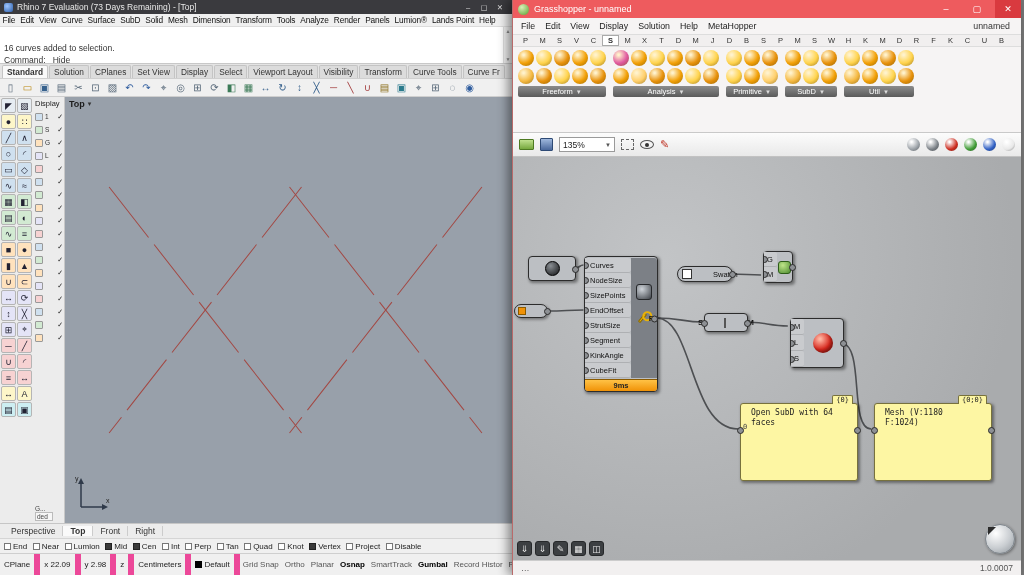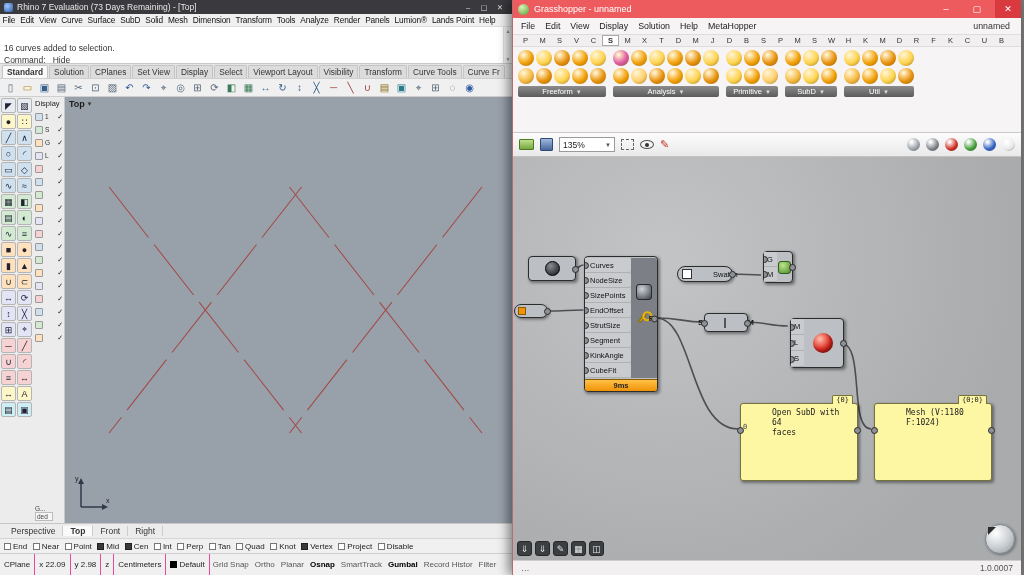--- a/index.html
+++ b/index.html
@@ -44,21 +44,21 @@
   svg.vp-curves{position:absolute;inset:0;width:100%;height:100%;}
   .vp-axis{position:absolute;left:8px;bottom:10px;}
   .r-vtabs{height:15px;background:#ececec;border-top:1px solid #c6c6c6;display:flex;align-items:center;font-size:8.5px;padding-left:4px;flex:none;}
   .r-vtab{padding:0 7px;border-right:1px solid #ccc;color:#333;}
   .r-vtab.selected{font-weight:bold;background:#fafafa;}
   .r-osnap{height:15px;background:#f0f0f0;border-top:1px solid #d5d5d5;display:flex;align-items:center;font-size:8px;padding-left:4px;gap:5.5px;color:#222;flex:none;overflow:hidden;}
   .osnap-item{display:flex;align-items:center;gap:2px;white-space:nowrap;}
   .cb{width:7px;height:7px;border:1px solid #777;background:#fff;display:inline-block;flex:none;}
   .osnap-item.checked .cb{background:#3a3a3a;border-color:#222;}
   .r-status{height:22px;background:#f0f0f0;border-top:1px solid #cfcfcf;display:flex;align-items:center;font-size:8px;color:#222;overflow:hidden;white-space:nowrap;flex:none;}
-  .st-field{padding:0 4px;border-right:1px solid #ec4899;display:flex;align-items:center;gap:2px;height:100%;}
+  .st-field{padding:0 4px;border-right:6px solid #ec4899;display:flex;align-items:center;gap:2px;height:100%;}
   .layer-swatch{width:7px;height:7px;background:#000;display:inline-block;flex:none;}
   .st-toggles{display:flex;}
   .st{padding:0 3px;color:#555;}
   .st.bold{font-weight:bold;color:#000;}
 
   
   .gh{width:509px;height:575px;display:flex;flex-direction:column;background:#f5f3f3;position:relative;box-shadow:-4px 0 10px rgba(0,0,0,.45);border-left:1px solid #b96a6a;z-index:5;}
   .g-titlebar{height:18px;background:#ee5b5e;display:flex;align-items:center;color:#fff;font-size:9px;padding-left:5px;gap:5px;flex:none;}
   .g-appicon{width:11px;height:11px;border-radius:50%;background:radial-gradient(circle at 35% 30%,#d9f2b8,#5a9e2f);flex:none;}
   .g-title{flex:1;}
@@ -114,21 +114,21 @@
   .mini-label{font-size:8px;font-weight:bold;color:#111;padding:0 3px;}
   .gm-ico{width:13px;height:13px;border-radius:3px;background:radial-gradient(circle at 35% 30%,#bfe58a,#4d8c2f);border:1px solid #2d5c18;}
   .sm-ico{width:10px;height:10px;background:#f4f4f4;border:1px solid #555;}
   .ball-red{width:20px;height:20px;border-radius:50%;background:radial-gradient(circle at 35% 30%,#ffb3a0 5%,#d6281e 55%,#6e0b08 125%);box-shadow:inset -2px -2px 3px rgba(0,0,0,.3);}
   .swatch-box{width:10px;height:10px;background:#fff;border:1px solid #333;flex:none;}
   .swatch-lbl{font-size:7.5px;color:#111;padding-left:3px;}
   .gh-panel{position:absolute;width:118px;height:78px;background:#fdf6a3;border:1px solid #77713d;border-radius:3px;box-shadow:1.5px 1.5px 3px rgba(0,0,0,.4);font-family:"DejaVu Sans Mono",monospace;font-size:8px;color:#222;z-index:1;}
   .gh-panel::before{content:"";position:absolute;left:-4px;top:23px;width:5px;height:5px;background:#8d9094;border:1px solid #2c2c2c;border-radius:50%;}
   .gh-panel::after{content:"";position:absolute;right:-4px;top:23px;width:5px;height:5px;background:#8d9094;border:1px solid #2c2c2c;border-radius:50%;}
   .panel-tag{position:absolute;top:-9px;right:4px;height:9px;line-height:8px;background:#fdf6a3;border:1px solid #77713d;border-bottom:none;border-radius:2px 2px 0 0;padding:0 3px;font-size:7px;}
-  .panel-body{padding:4px 10px;white-space:pre-line;line-height:10px;margin-left:21px;}
+  .panel-body{padding:4px 10px;white-space:pre-line;line-height:10px;}
   .panel-index{position:absolute;left:2px;top:19px;font-size:7px;color:#444;}
   .canvas-tools{position:absolute;left:4px;bottom:4px;display:flex;gap:3px;z-index:2;}
   .ct-ico{width:15px;height:15px;border-radius:3px;background:#3c3f42;color:#e8e8e8;font-size:9px;display:flex;align-items:center;justify-content:center;border:1px solid #26282a;}
   .compass{position:absolute;right:6px;bottom:6px;width:30px;height:30px;border-radius:50%;background:radial-gradient(circle at 35% 30%,#ffffff,#c9cdd1 55%,#8f969c);border:1px solid #7e858c;box-shadow:1px 1px 3px rgba(0,0,0,.4);z-index:2;}
   .compass::before{content:"";position:absolute;left:2px;top:2px;width:0;height:0;border-top:8px solid #2b2b2b;border-right:8px solid transparent;}
 </style>
 </head>
 <body>
 
 <div class="screen">
@@ -391,21 +391,21 @@
         <label class="osnap-item">
         <span class="cb"></span>
         <span>End</span>
       </label>
         <label class="osnap-item">
         <span class="cb"></span>
         <span>Near</span>
       </label>
         <label class="osnap-item">
         <span class="cb"></span>
-        <span>Point</span>
+        <span>Lumion</span>
       </label>
         <label class="osnap-item checked">
         <span class="cb"></span>
         <span>Mid</span>
       </label>
         <label class="osnap-item checked">
         <span class="cb"></span>
         <span>Cen</span>
       </label>
         <label class="osnap-item">

